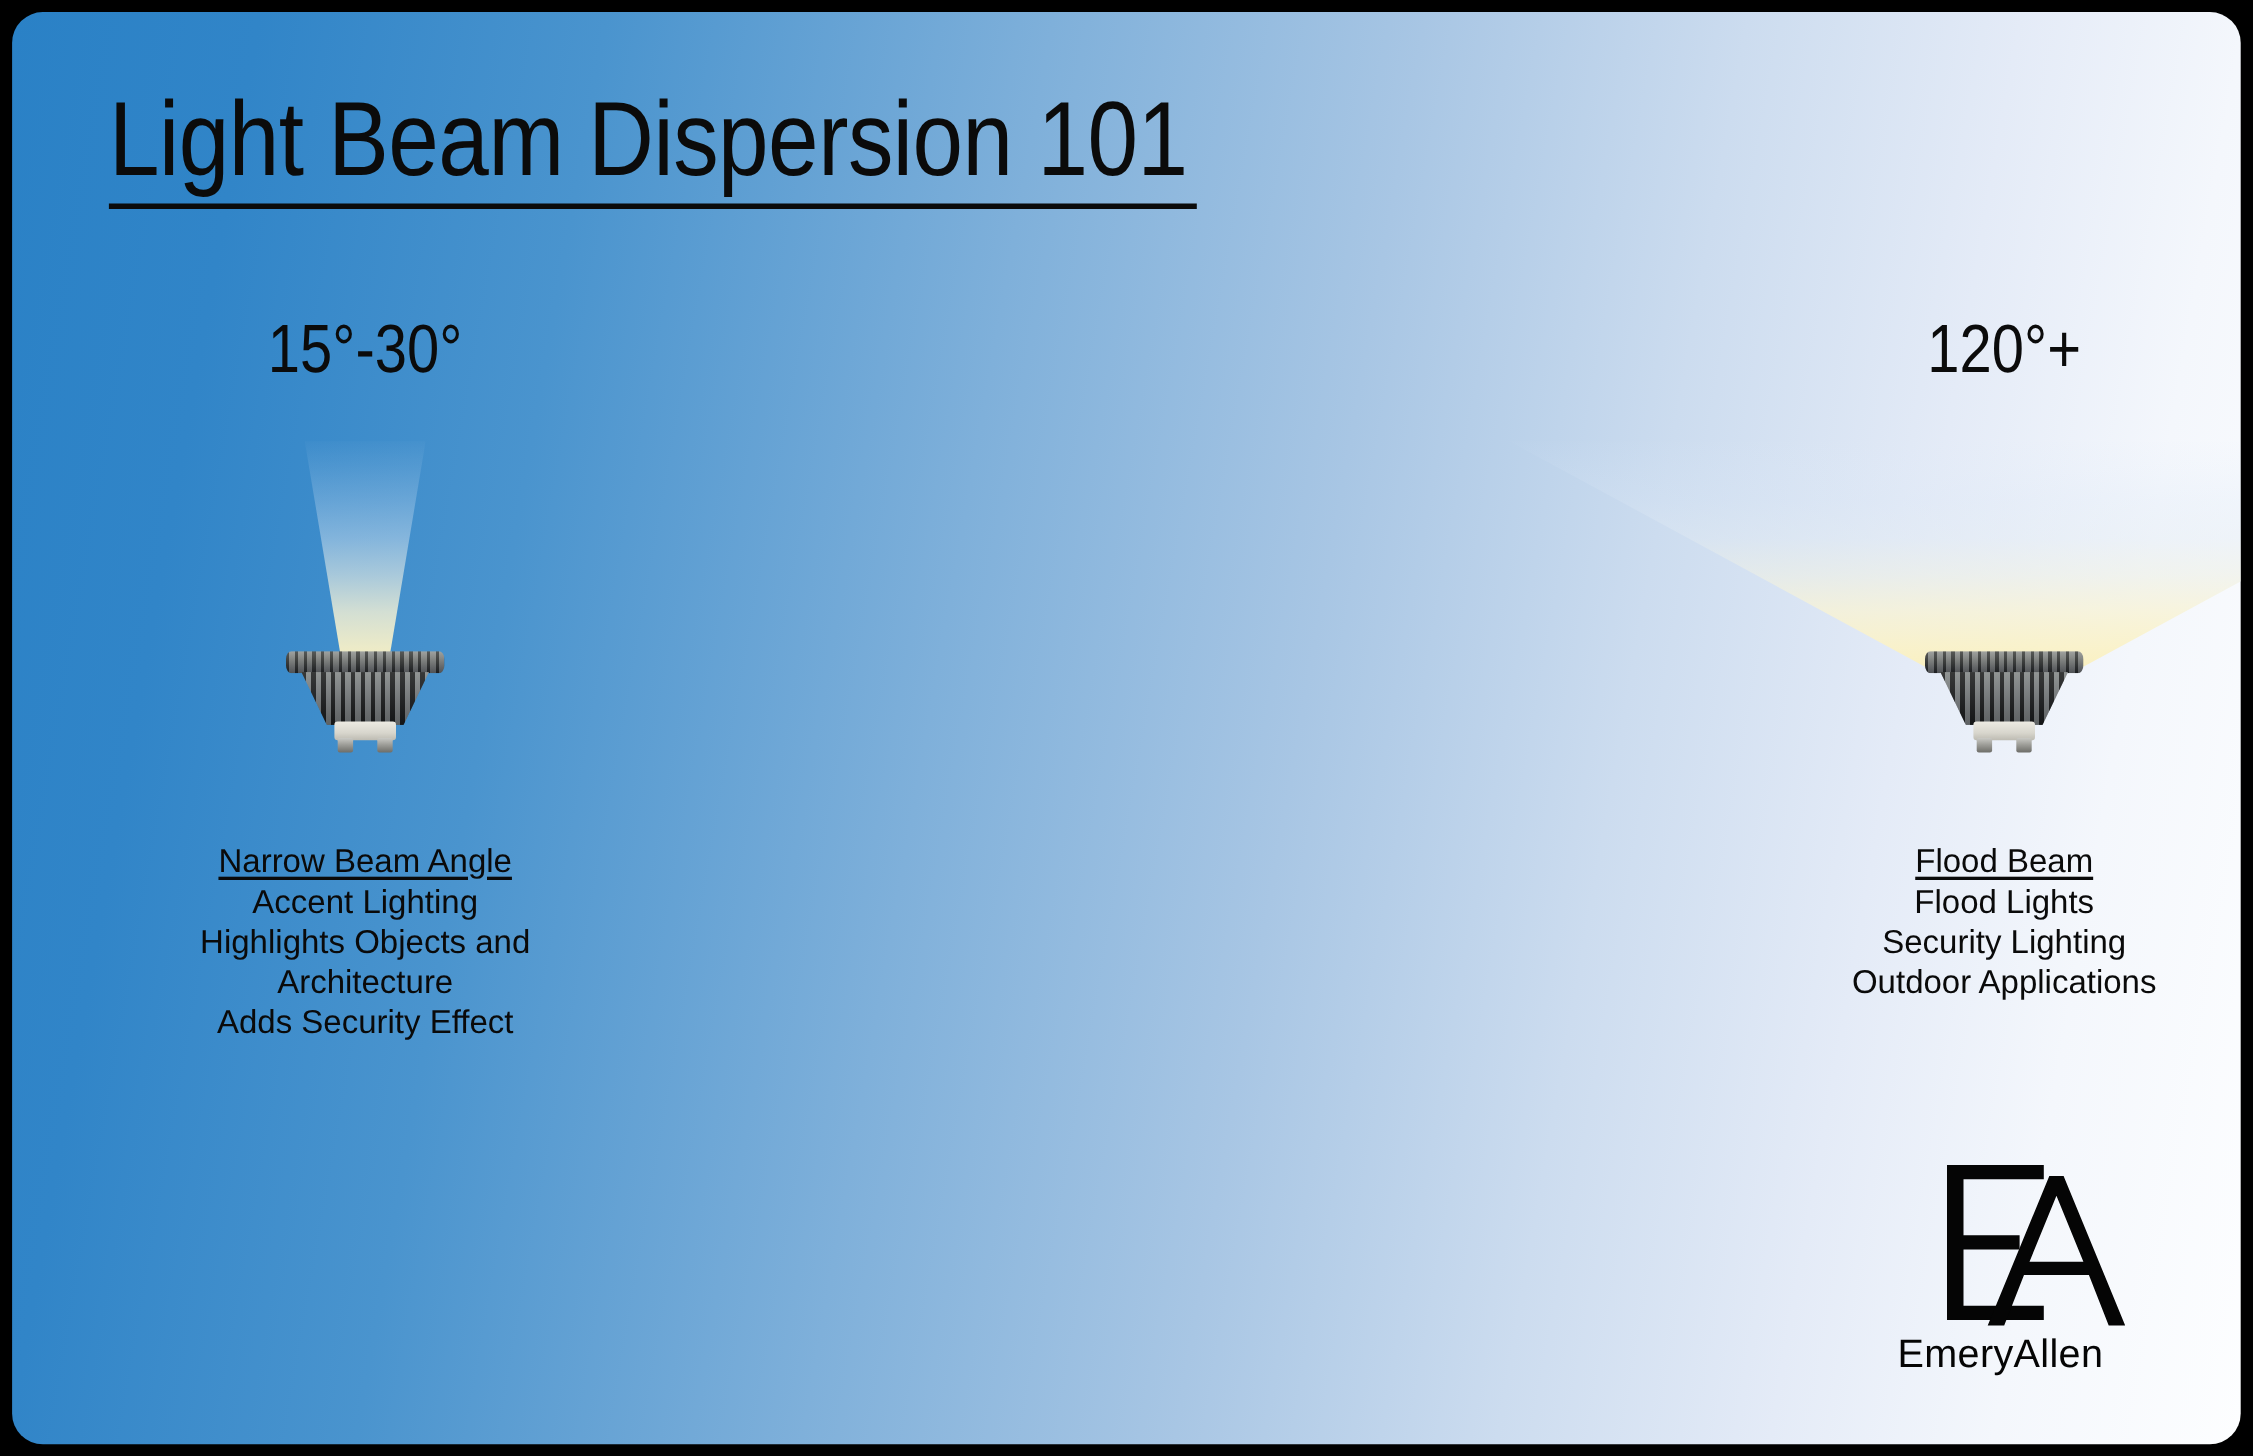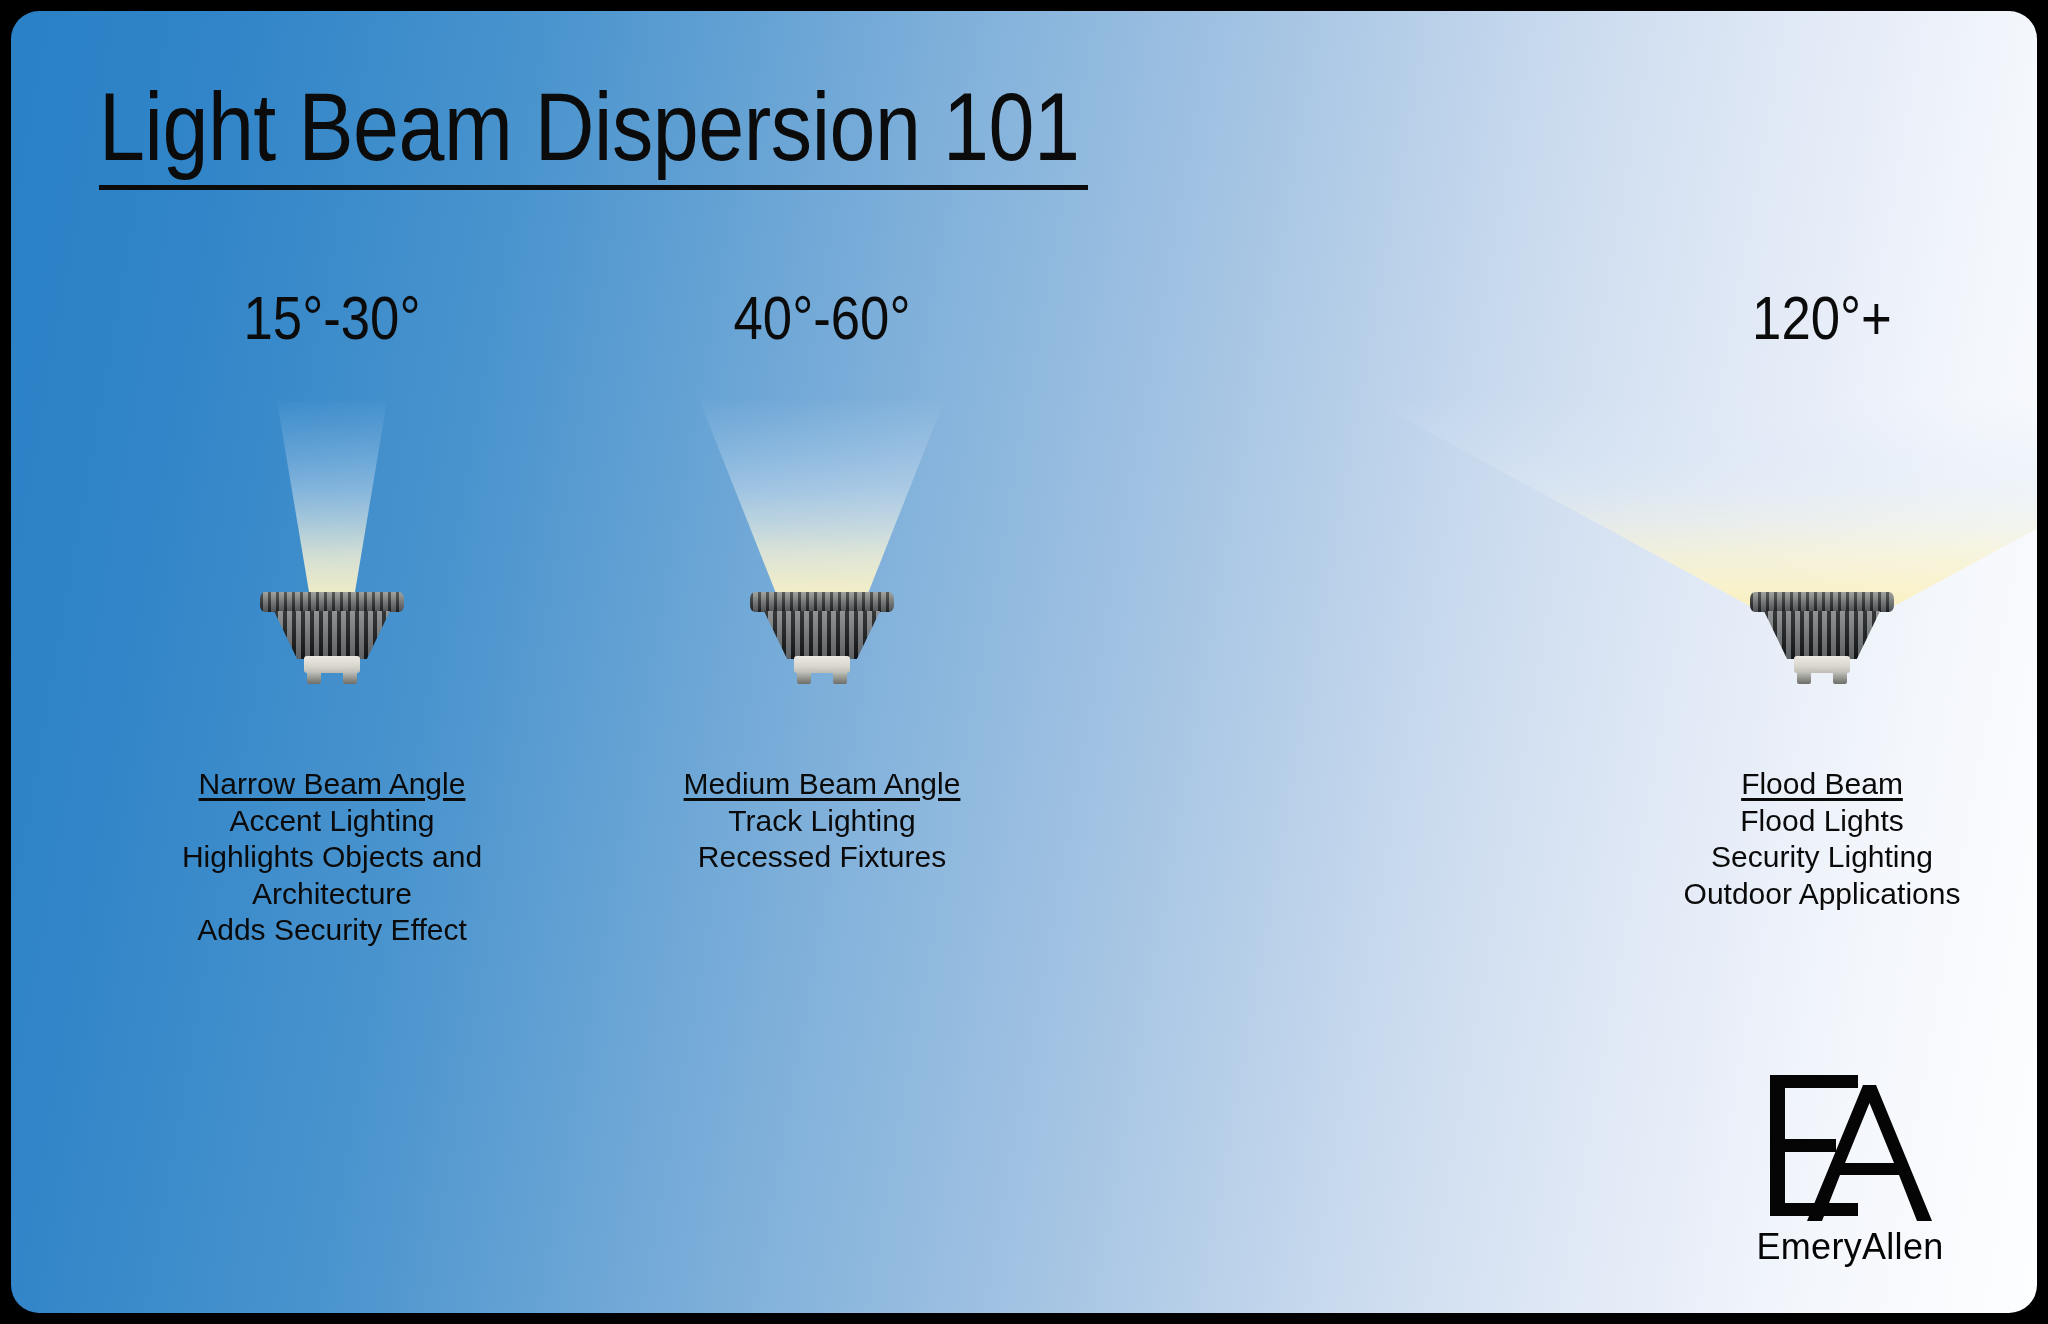--- a/index.html
+++ b/index.html
@@ -231,23 +231,23 @@
     text-underline-offset: 4px;
     white-space: nowrap;
   }
   .caption .line { display: block; white-space: nowrap; }
   .caption .line.wrap { white-space: normal; padding: 0 46px; }
 
   
   #logo {
     position: absolute;
     right: 62px;
-    bottom: 48px;
+    bottom: 64px;
     width: 250px;
-    text-align: center;
+    text-align: left;
   }
   #logo-mark {
     display: block;
     width: 196px;
     height: 164px;
     margin: 0 auto 2px auto;
   }
   #logo-word {
     font-family: "Liberation Sans", sans-serif;
     font-size: 36px;
@@ -282,53 +282,35 @@
           <div class="lamp-pin right"></div>
         </div>
         <div class="caption">
           <span class="head line">Narrow Beam Angle</span>
           <span class="line">Accent Lighting</span>
           <span class="line wrap">Highlights Objects and Architecture</span>
           <span class="line">Adds Security Effect</span>
         </div>
       </div>
 
-      <div class="col col-1">
-        <div class="angle">40°-60°</div>
+
+
+      <div class="col col-3">
+        <div class="angle">120°+</div>
         <div class="beam-stage">
-          <div class="beam beam-n1"></div>
+          <div class="beam beam-n3"></div>
         </div>
         <div class="lamp">
           <div class="lamp-flange"></div>
           <div class="lamp-body"></div>
           <div class="lamp-base"></div>
           <div class="lamp-pin left"></div>
           <div class="lamp-pin right"></div>
         </div>
         <div class="caption">
-          <span class="head line">Medium Beam Angle</span>
-          <span class="line">Track Lighting</span>
-          <span class="line">Recessed Fixtures</span>
-        </div>
-      </div>
-
-
-      <div class="col col-3">
-        <div class="angle">120°+</div>
-        <div class="beam-stage">
-          <div class="beam beam-n3"></div>
-        </div>
-        <div class="lamp">
-          <div class="lamp-flange"></div>
-          <div class="lamp-body"></div>
-          <div class="lamp-base"></div>
-          <div class="lamp-pin left"></div>
-          <div class="lamp-pin right"></div>
-        </div>
-        <div class="caption">
           <span class="head line">Flood Beam</span>
           <span class="line">Flood Lights</span>
           <span class="line">Security Lighting</span>
           <span class="line">Outdoor Applications</span>
         </div>
       </div>
 
     </div>
 
     <div id="logo">

